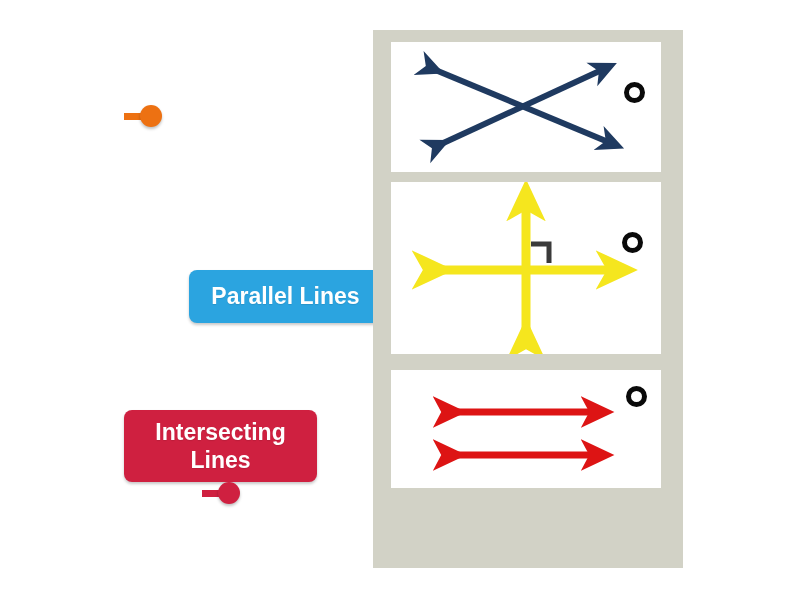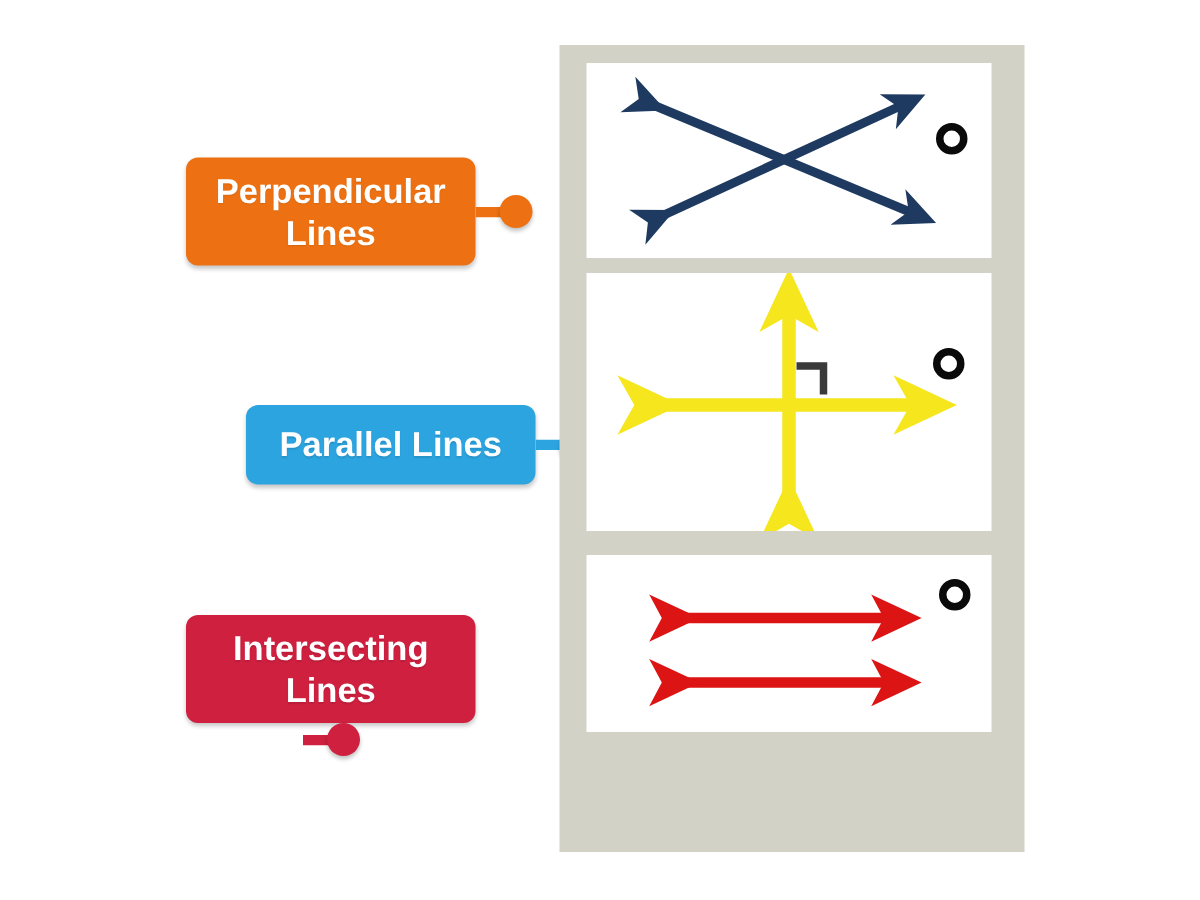--- a/index.html
+++ b/index.html
@@ -59,21 +59,21 @@
     height: 22px;
     border-radius: 50%;
     display: block;
     margin-left: -2px;
     box-shadow: 0 2px 3px rgba(0,0,0,0.25);
   }
 
   #chip-perpendicular { left: 124px; top: 105px; }
   #chip-perpendicular .chip-box { width: 193px; height: 72px; background: #ed7112; }
 
-  #chip-parallel { left: 116px; top: 270px; padding-left: 48px; }
+  #chip-parallel { left: 141px; top: 270px; padding-left: 48px; }
   #chip-parallel .chip-box { width: 193px; height: 53px; background: #2ba4e0; }
 
   #chip-intersecting { left: 124px; top: 410px; flex-direction: column; }
   #chip-intersecting .chip-box { width: 193px; height: 72px; background: #cf2040; }
 
   
   #board {
     position: absolute;
     left: 373px;
     top: 30px;
@@ -113,21 +113,20 @@
   #panel-intersecting  .drop-target { right: 16px; top: 40px; }
   #panel-perpendicular .drop-target { right: 18px; top: 50px; }
   #panel-parallel      .drop-target { right: 14px; top: 16px; }
 </style>
 </head>
 <body>
 
 <div id="stage">
 
   <div class="label-chip" id="chip-perpendicular">
-    <div class="chip-box">Perpendicular Lines</div>
     <div class="chip-connector">
       <svg class="chip-stub" viewBox="0 0 18 7" preserveAspectRatio="none">
         <rect x="0" y="0" width="18" height="7" fill="#ed7112"></rect>
       </svg>
       <span class="chip-dot" style="background:#ed7112"></span>
     </div>
   </div>
 
   <div class="label-chip" id="chip-parallel">
     <div class="chip-box">Parallel Lines</div>

